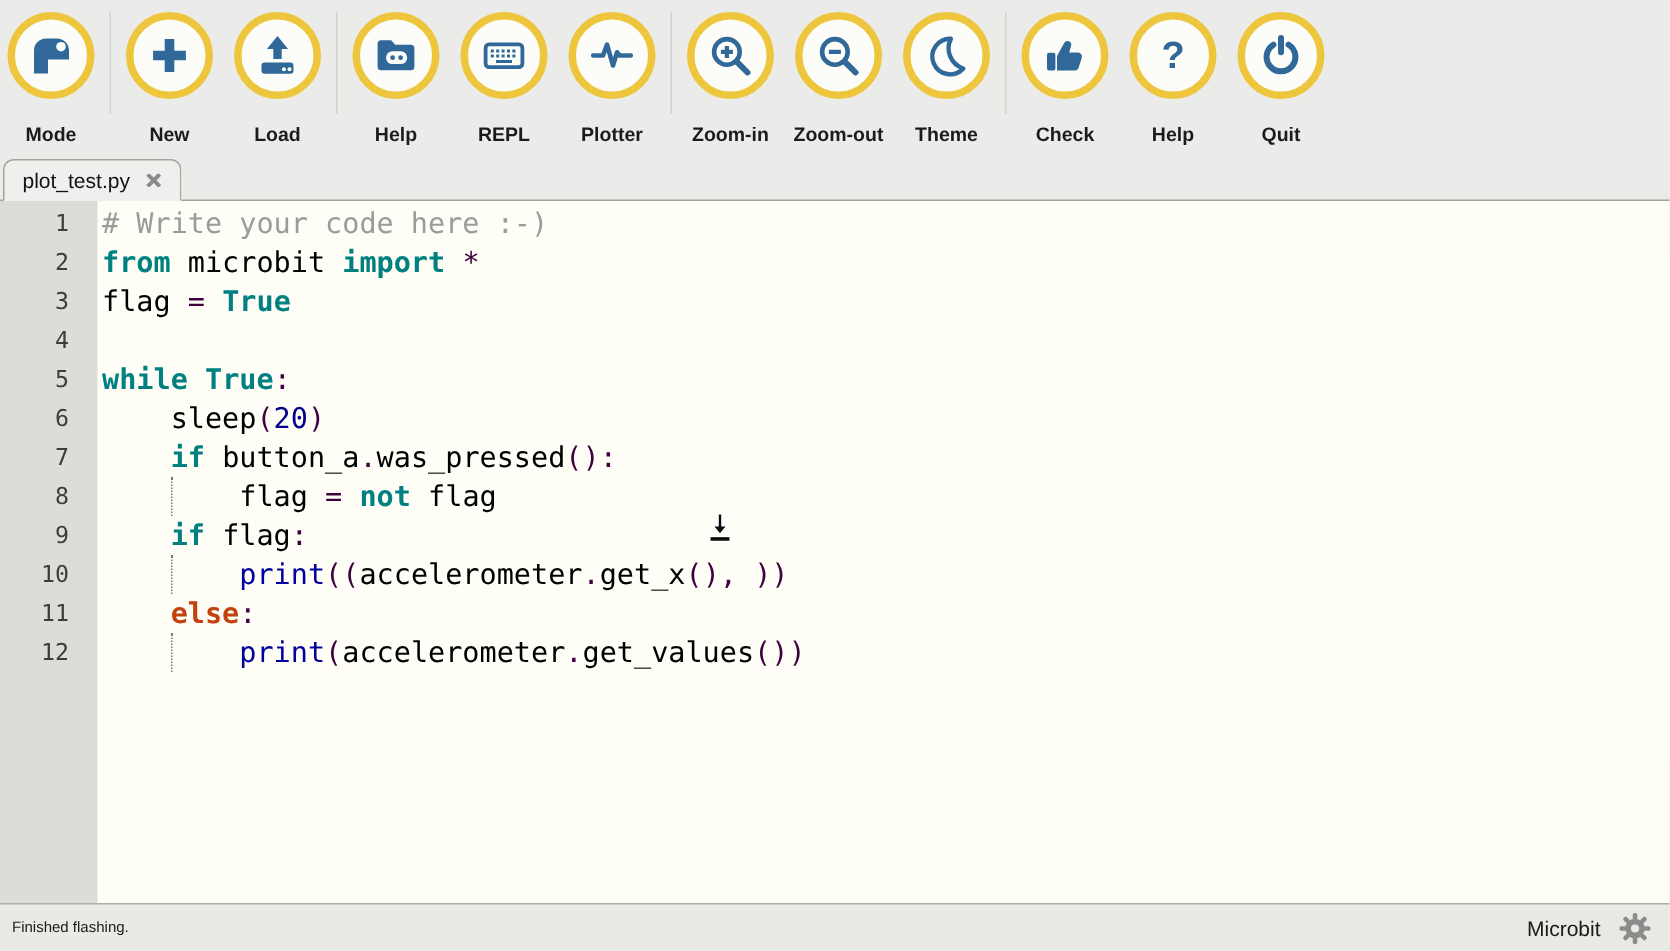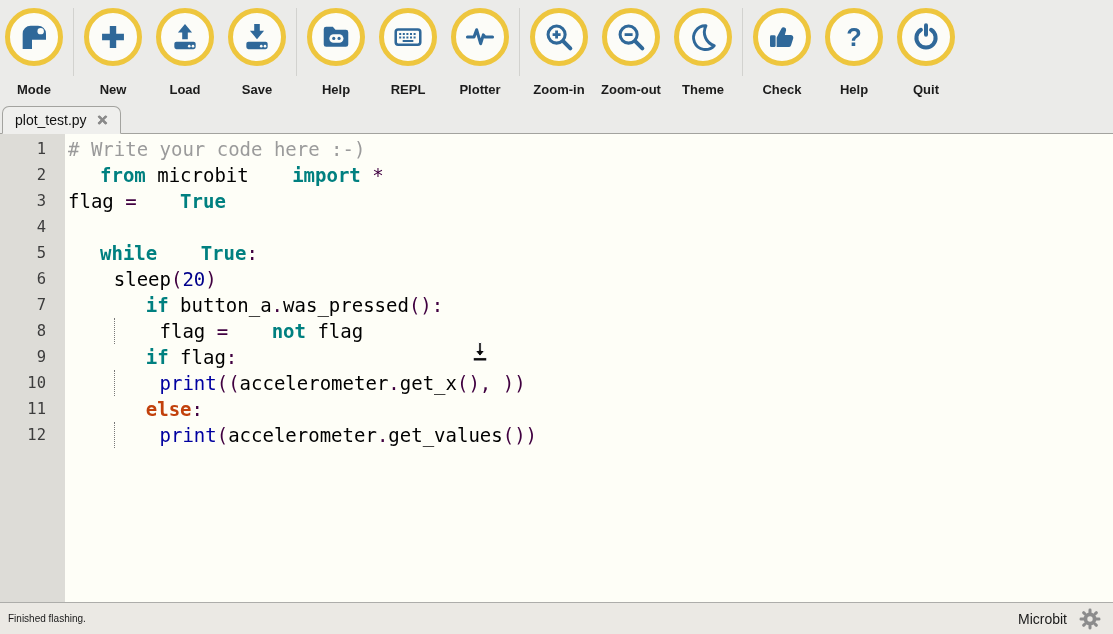--- a/index.html
+++ b/index.html
@@ -30,21 +30,21 @@
   .editor{flex:1;position:relative;background:#fefef7;overflow:hidden;}
   .gutter-bg{position:absolute;left:0;top:0;bottom:0;width:65px;background:#dddcd7;}
   .code{position:absolute;left:0;top:2px;right:0;}
   .code-line{display:flex;height:26px;line-height:26px;}
   .ln{width:65px;box-sizing:border-box;padding-right:19px;text-align:right;flex:none;
       font-family:"DejaVu Sans Mono",monospace;font-size:15.5px;color:#3d3d3d;}
   .ct{position:relative;flex:1;padding-left:3px;font-family:"DejaVu Sans Mono",monospace;
       font-size:19px;white-space:pre;color:#000;}
   .ct .guide{position:absolute;left:4ch;margin-left:3px;top:0;height:26px;
              border-left:1px dotted #787878;}
-  .tok-keyword{font-weight:bold;margin-left:32px;}
+  .tok-keyword{font-weight:bold;}
 
   
   .flash-cursor{position:absolute;left:467px;top:205px;width:26px;height:26px;}
 
   
   .statusbar{height:32px;box-sizing:border-box;border-top:1px solid #adadaa;background:#ebe9e4;
              display:flex;align-items:center;justify-content:space-between;padding:0 10px 0 8px;}
   .status-msg{font-size:10px;color:#1a1a1a;}
   .status-right{display:flex;align-items:center;gap:10px;}
   .mode-indicator{font-size:14px;color:#1a1a1a;}
@@ -77,31 +77,20 @@
       <div class="tb-btn">
         <div class="tb-circle" style="border-color: rgb(238, 198, 62);">
           <svg viewBox="0 0 24 24" style="color: rgb(47, 104, 153);">
             <path d="M12 2.3l5.3 6.4h-3.2v5h-4.2v-5H6.7z" fill="currentColor"></path>
             <rect x="4" y="15.5" width="16" height="5.6" rx="1.6" fill="currentColor"></rect>
             <circle cx="15.2" cy="18.9" r="1" fill="#fcfcf8"></circle>
             <circle cx="18" cy="18.9" r="1" fill="#fcfcf8"></circle>
           </svg>
         </div>
         <div class="tb-label">Load</div>
-      </div>
-      <div class="tb-btn">
-        <div class="tb-circle" style="border-color: rgb(238, 198, 62);">
-          <svg viewBox="0 0 24 24" style="color: rgb(47, 104, 153);">
-            <path d="M9.9 2.3h4.2v5h3.2L12 13.7 6.7 7.3h3.2z" fill="currentColor"></path>
-            <rect x="4" y="15.5" width="16" height="5.6" rx="1.6" fill="currentColor"></rect>
-            <circle cx="15.2" cy="18.9" r="1" fill="#fcfcf8"></circle>
-            <circle cx="18" cy="18.9" r="1" fill="#fcfcf8"></circle>
-          </svg>
-        </div>
-        <div class="tb-label">Save</div>
       </div>
       <div class="tb-sep"></div>
       <div class="tb-btn">
         <div class="tb-circle" style="border-color: rgb(238, 198, 62);">
           <svg viewBox="0 0 24 24" style="color: rgb(47, 104, 153);">
             <path d="M2.8 6.2a1.8 1.8 0 0 1 1.8-1.8h5l2 2.2h7.8a1.8 1.8 0 0 1 1.8 1.8v9.2a1.8 1.8 0 0 1-1.8 1.8H4.6a1.8 1.8 0 0 1-1.8-1.8z" fill="currentColor"></path>
             <rect x="7" y="9.9" width="10.6" height="6.4" rx="3.2" fill="#fcfcf8"></rect>
             <circle cx="10.3" cy="13.1" r="1.2" fill="currentColor"></circle>
             <circle cx="14.3" cy="13.1" r="1.2" fill="currentColor"></circle>
           </svg>

